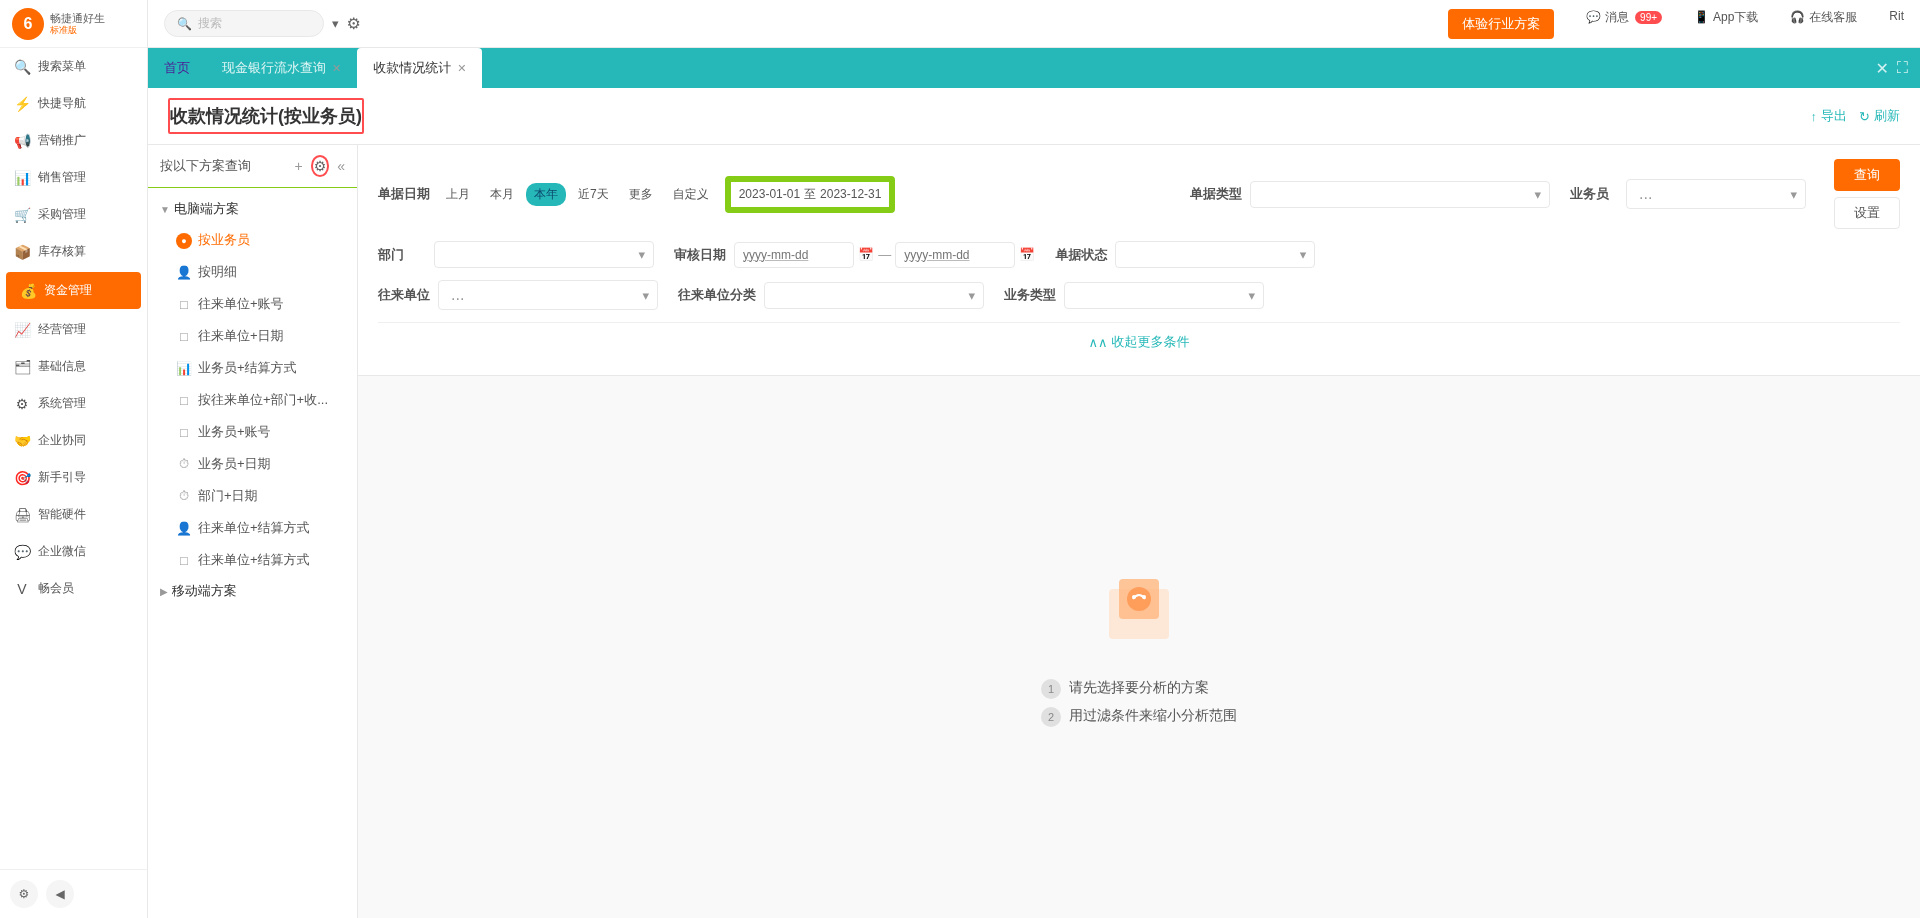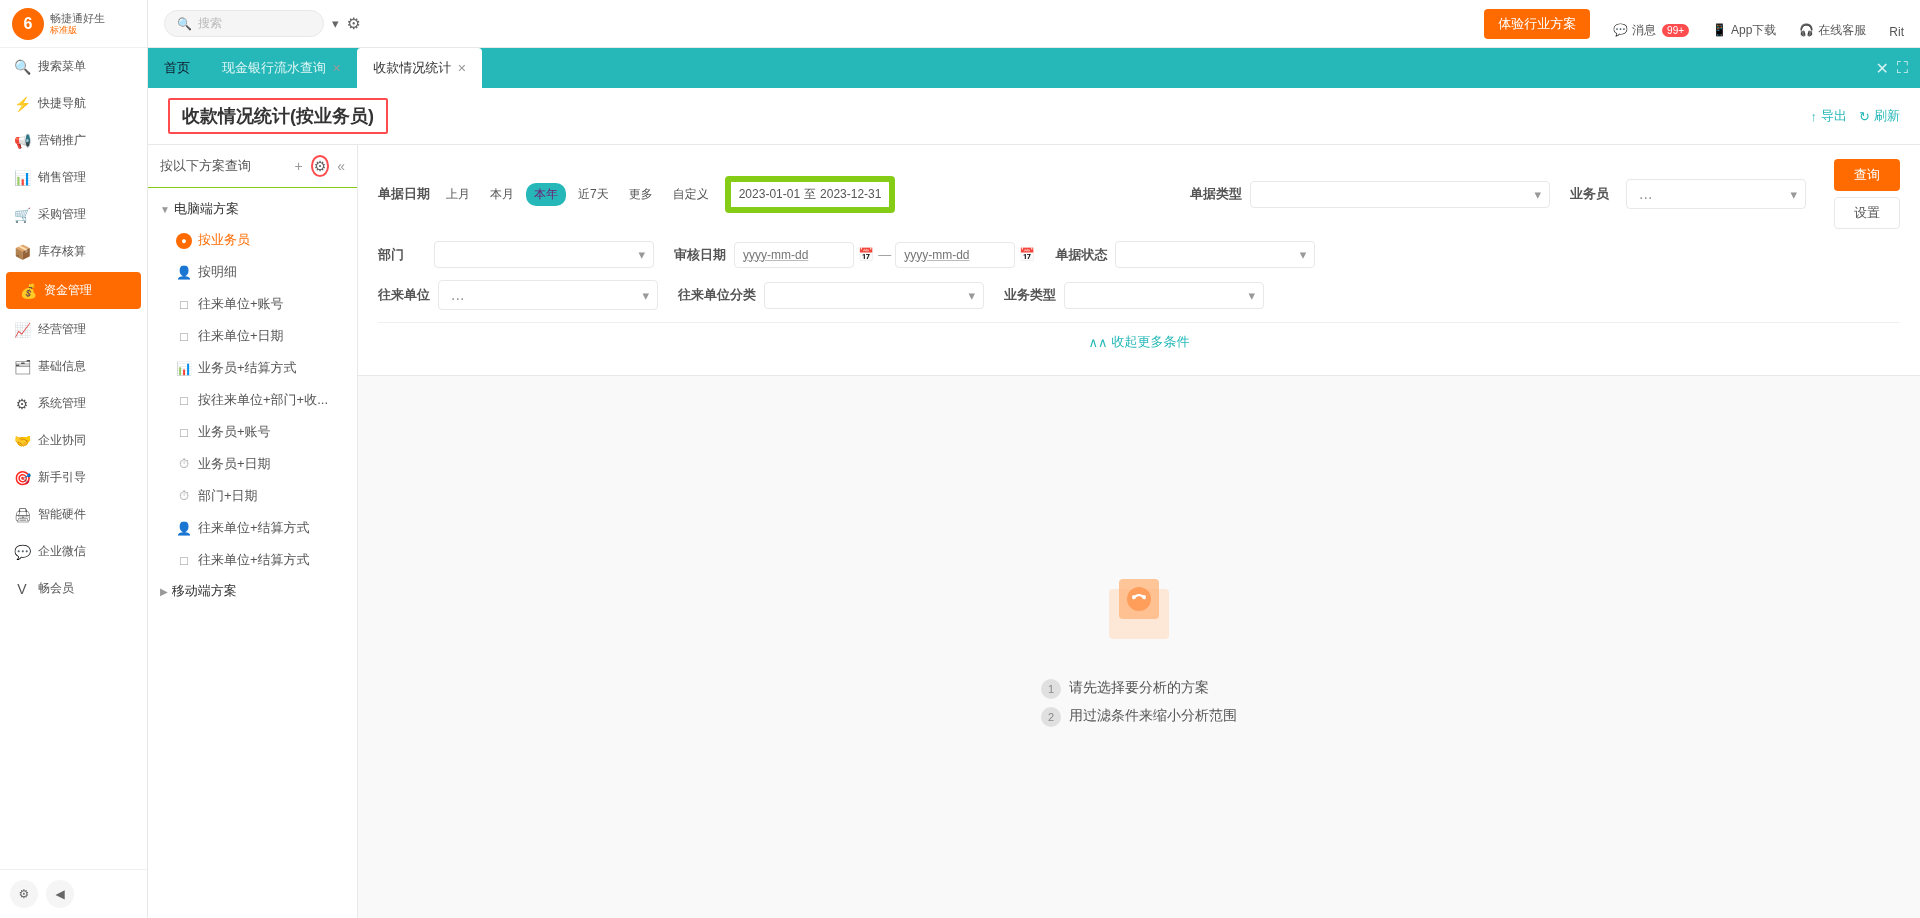--- a/index.html
+++ b/index.html
@@ -19,41 +19,41 @@
     .sidebar-footer { padding: 10px; display: flex; gap: 8px; border-top: 1px solid #f0f0f0; }
     .sidebar-footer-btn { width: 28px; height: 28px; border-radius: 50%; background: #f5f5f5; display: flex; align-items: center; justify-content: center; cursor: pointer; font-size: 12px; color: #666; }
 
     
     .main { flex: 1; display: flex; flex-direction: column; overflow: hidden; }
 
     
     .topbar { height: 48px; background: #fff; display: flex; align-items: center; padding: 0 16px; border-bottom: 1px solid #e8e8e8; gap: 12px; }
     .topbar-left { display: flex; align-items: center; gap: 8px; flex: 1; }
     .topbar-search { background: #f5f5f5; border: 1px solid #e8e8e8; border-radius: 16px; padding: 4px 12px; font-size: 12px; color: #999; width: 160px; display: flex; align-items: center; gap: 6px; }
-    .topbar-right { display: flex; align-items: flex-end; gap: 23px; }
+    .topbar-right { display: flex; align-items: flex-start; gap: 32px; }
     .trial-btn { background: #ff6b00; color: white; border: none; border-radius: 4px; padding: 6px 14px; font-size: 13px; cursor: pointer; white-space: nowrap; }
     .topbar-action { display: flex; align-items: center; gap: 4px; font-size: 12px; color: #555; cursor: pointer; }
     .notification-badge { background: #ff4d4f; color: white; border-radius: 10px; font-size: 10px; padding: 1px 5px; margin-left: 2px; }
 
     
     .tabbar { height: 40px; background: #26b8b8; display: flex; align-items: center; padding: 0 0; }
     .tab { display: flex; align-items: center; padding: 0 16px; height: 40px; font-size: 13px; color: rgba(255,255,255,0.85); cursor: pointer; gap: 6px; white-space: nowrap; }
     .tab.active { background: #fff; color: #333; border-radius: 4px 4px 0 0; }
     .tab-close { font-size: 11px; color: #999; cursor: pointer; }
-    .tab-home { color: #0f172a; padding: 0 16px; height: 40px; display: flex; align-items: center; font-size: 13px; cursor: pointer; }
+    .tab-home { color: #4c1d95; padding: 0 16px; height: 40px; display: flex; align-items: center; font-size: 13px; cursor: pointer; }
     .tabbar-end { margin-left: auto; display: flex; align-items: center; padding: 0 12px; gap: 8px; }
     .tabbar-end-btn { color: rgba(255,255,255,0.8); cursor: pointer; font-size: 16px; }
 
     
     .content { flex: 1; display: flex; overflow: hidden; background: #f5f5f5; }
 
     
     .page-wrapper { flex: 1; display: flex; flex-direction: column; overflow: hidden; }
     .page-header { background: #fff; padding: 10px 20px; display: flex; align-items: center; justify-content: space-between; border-bottom: 1px solid #e8e8e8; }
-    .page-title { font-size: 18px; font-weight: bold; color: #333; border: 2px solid #ff4d4f; padding: 4px 12px; border-radius: 2px; }
+    .page-title { font-size: 18px; font-weight: bold; color: #333; border: 2px solid #ff4d4f; padding: 4px 0; border-radius: 2px; }
     .page-header-actions { display: flex; gap: 12px; align-items: center; }
     .header-btn { display: flex; align-items: center; gap: 4px; color: #26b8b8; font-size: 13px; cursor: pointer; }
 
     
     .body-area { flex: 1; display: flex; overflow: hidden; }
 
     
     .left-panel { width: 210px; background: #fff; border-right: 1px solid #e8e8e8; flex-shrink: 0; overflow-y: auto; }
     .panel-header { display: flex; align-items: center; justify-content: space-between; padding: 10px 12px; border-bottom: 1px solid #84cc16; }
     .panel-title { font-size: 13px; color: #555; }
@@ -71,21 +71,21 @@
 
     
     .right-panel { flex: 1; display: flex; flex-direction: column; overflow: hidden; }
     .filter-area { background: #fff; padding: 14px 20px; border-bottom: 1px solid #e8e8e8; }
     .filter-row { display: flex; align-items: center; gap: 20px; margin-bottom: 12px; flex-wrap: wrap; }
     .filter-row:last-child { margin-bottom: 0; }
     .filter-item { display: flex; align-items: center; gap: 8px; }
     .filter-label { color: #555; font-size: 13px; white-space: nowrap; min-width: 48px; font-weight: bold; }
     .date-tabs { display: flex; gap: 4px; align-items: center; }
     .date-tab { padding: 3px 8px; font-size: 12px; color: #555; cursor: pointer; border-radius: 2px; }
-    .date-tab.active { background: #26b8b8; color: #701a75; border-radius: 10px; }
+    .date-tab.active { background: #26b8b8; color: #0c4a6e; border-radius: 10px; }
     .date-range { display: flex; align-items: center; gap: 4px; font-size: 12px; color: #555; border: 6px solid #84cc16; border-radius: 4px; padding: 4px 8px; }
     .filter-select { display: flex; align-items: center; gap: 4px; border: 1px solid #e8e8e8; border-radius: 4px; padding: 5px 8px; font-size: 13px; color: #999; min-width: 200px; cursor: pointer; }
     .filter-select-wide { min-width: 300px; }
     .select-arrow { color: #999; margin-left: auto; }
     .date-input-row { display: flex; align-items: center; gap: 4px; }
     .date-input { border: 1px solid #e8e8e8; border-radius: 4px; padding: 5px 8px; font-size: 12px; color: #bbb; width: 120px; text-decoration: underline; }
     .date-separator { color: #999; }
     .cal-icon { color: #999; font-size: 13px; cursor: pointer; }
     .more-btn { color: #999; cursor: pointer; font-size: 16px; }
     .query-btn { background: #ff6b00; color: white; border: none; border-radius: 4px; padding: 7px 20px; font-size: 13px; cursor: pointer; }

